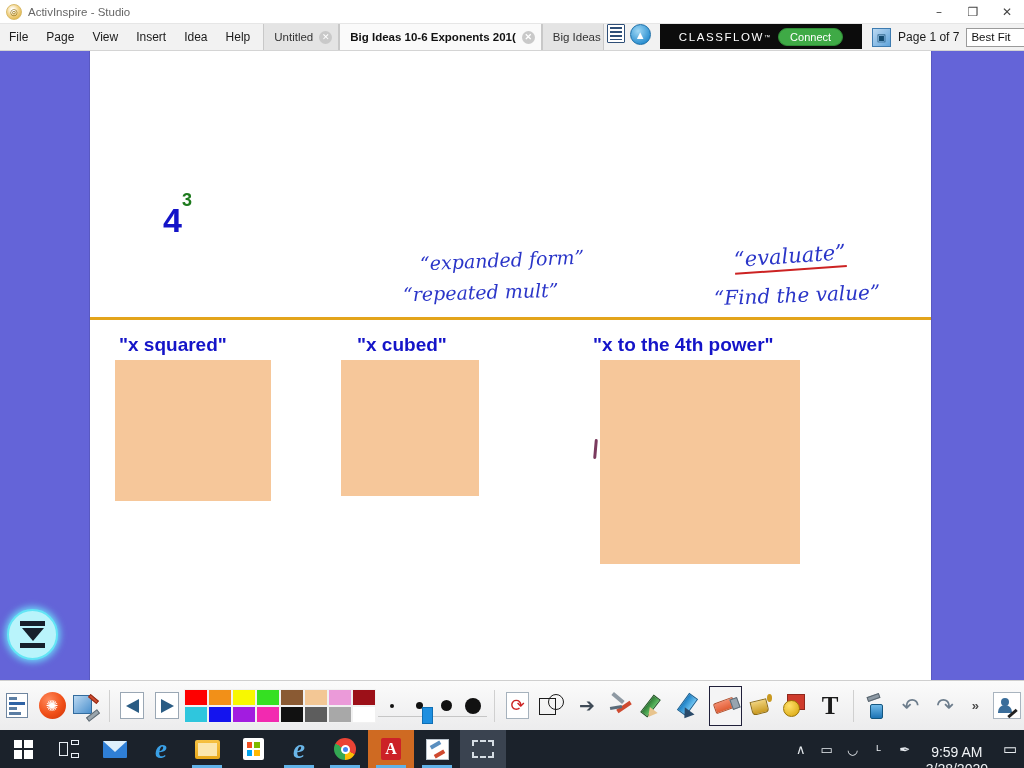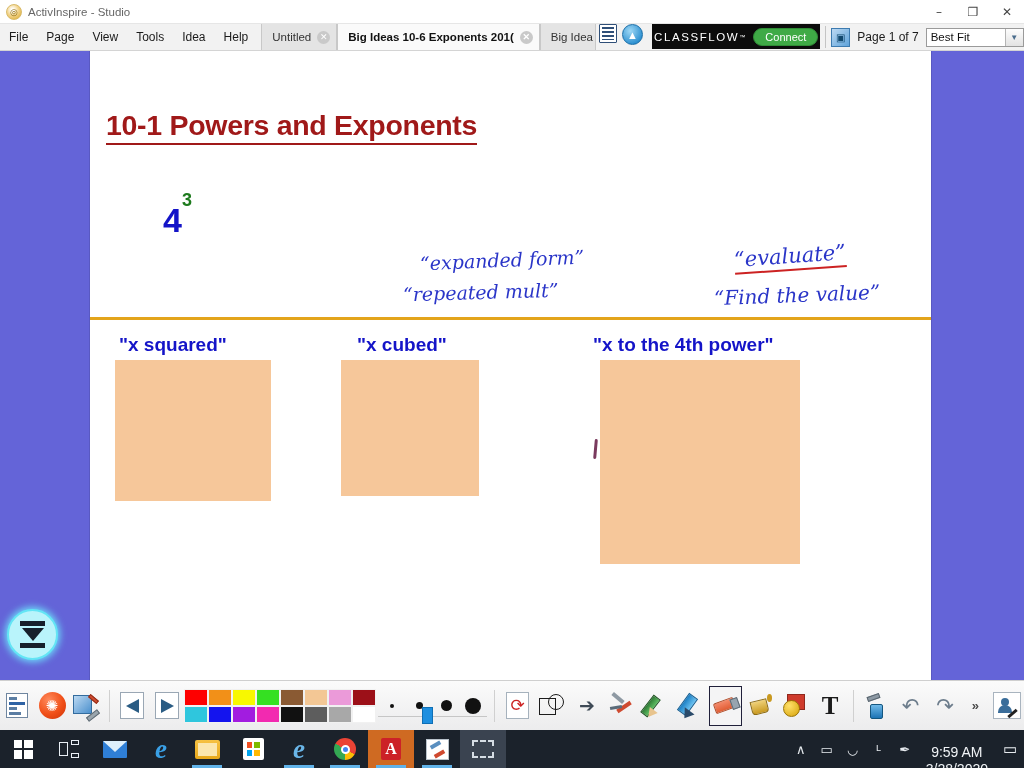--- a/index.html
+++ b/index.html
@@ -94,21 +94,21 @@
   .rocket-btn {
     width: 21px; height: 21px; margin: 0 5px; border-radius: 50%;
     background: radial-gradient(circle at 38% 32%, #9fd8f5 0%, #2b8fd0 75%, #1a6ea8 100%);
     border: 1px solid #1a6ea8;
     display:flex; align-items:center; justify-content:center;
     color:#fff; font-size: 11px; flex:0 0 auto;
   }
 
   #classflow {
     display: flex; align-items: center; height: 25px;
-    background: #0c0c0c; margin-left: 4px; padding: 0 2px;
+    background: #0c0c0c; margin-left: 4px; padding: 0 19px;
     flex: 0 0 auto;
   }
   #classflow .cf-word {
     color: #fff; font-size: 11.5px; letter-spacing: 1.6px; font-weight: 300;
   }
   #classflow .cf-tm { color:#fff; font-size:6px; vertical-align: super; }
   #cf-connect {
     margin-left: 8px; background: #3faa46; color: #fff;
     font-size: 11px; padding: 2px 11px; border-radius: 9px;
     border: 1px solid #2f8c36;
@@ -470,35 +470,35 @@
         <div>–</div>
         <div>❐</div>
         <div>✕</div>
       </div>
     </div>
 
     <div id="menurow">
       <div class="menu-item">File</div>
       <div class="menu-item">Page</div>
       <div class="menu-item">View</div>
-      <div class="menu-item">Tools</div>
+      <div class="menu-item">Insert</div>
       <div class="menu-item">Idea</div>
       <div class="menu-item">Help</div>
 
       <div id="tabstrip">
         <div class="tab">
           <span class="tablabel">Untitled</span>
           <span class="tab-close">✕</span>
         </div>
         <div class="tab active">
           <span class="tablabel">Big Ideas 10-6 Exponents 201(</span>
           <span class="tab-close">✕</span>
         </div>
         <div class="tab narrow">
-          <span class="tablabel">Big Idea</span>
+          <span class="tablabel">Big Ideas</span>
         </div>
       </div>
 
       <div class="tab-doc-icon"></div>
       <div class="rocket-btn">▲</div>
 
       <div id="classflow">
         <span class="cf-word">CLASSFLOW</span>
         <span class="cf-tm">™</span>
         <span id="cf-connect">Connect</span>
@@ -512,21 +512,20 @@
           <span>Best Fit</span>
           <span class="arrowbox">▼</span>
         </div>
 
       </div>
     </div>
 
     <div id="workarea">
       <div id="canvas-page">
 
-        <div id="fc-title">10-1  Powers and Exponents</div>
 
         <div id="expr">
           <span>4</span><sup>3</sup>
         </div>
 
 
         <div class="ink" id="ink-expanded">“expanded form”</div>
         <div class="ink" id="ink-repeated">“repeated mult”</div>
         <div class="ink" id="ink-evaluate">
           <span class="underline-red">“evaluate”</span>

